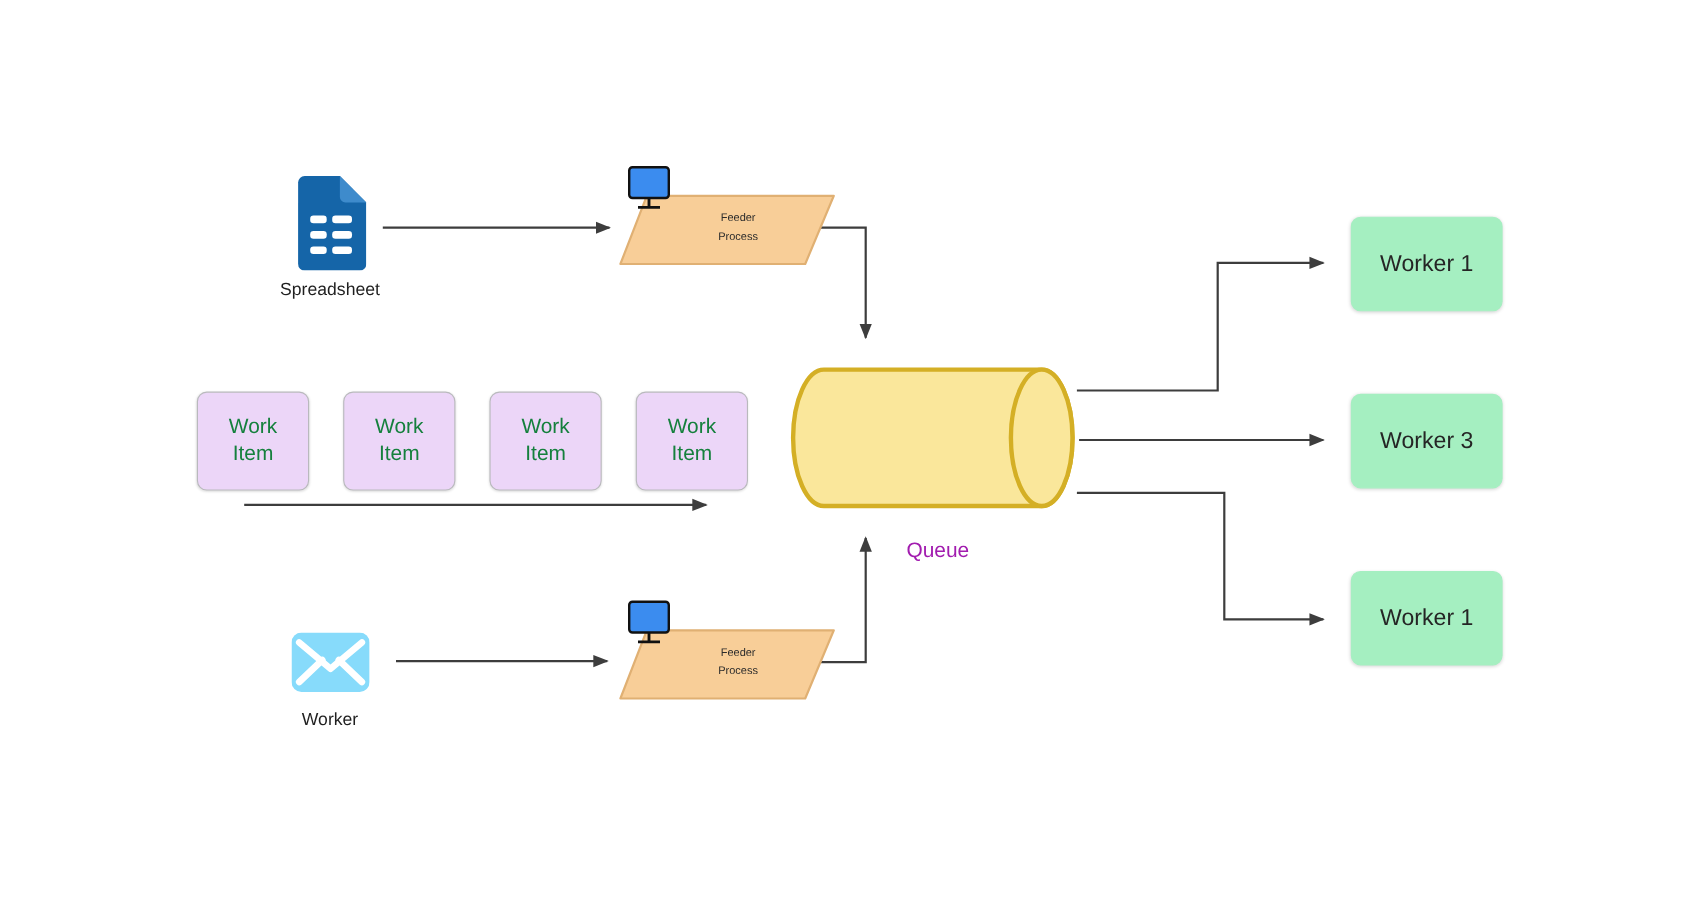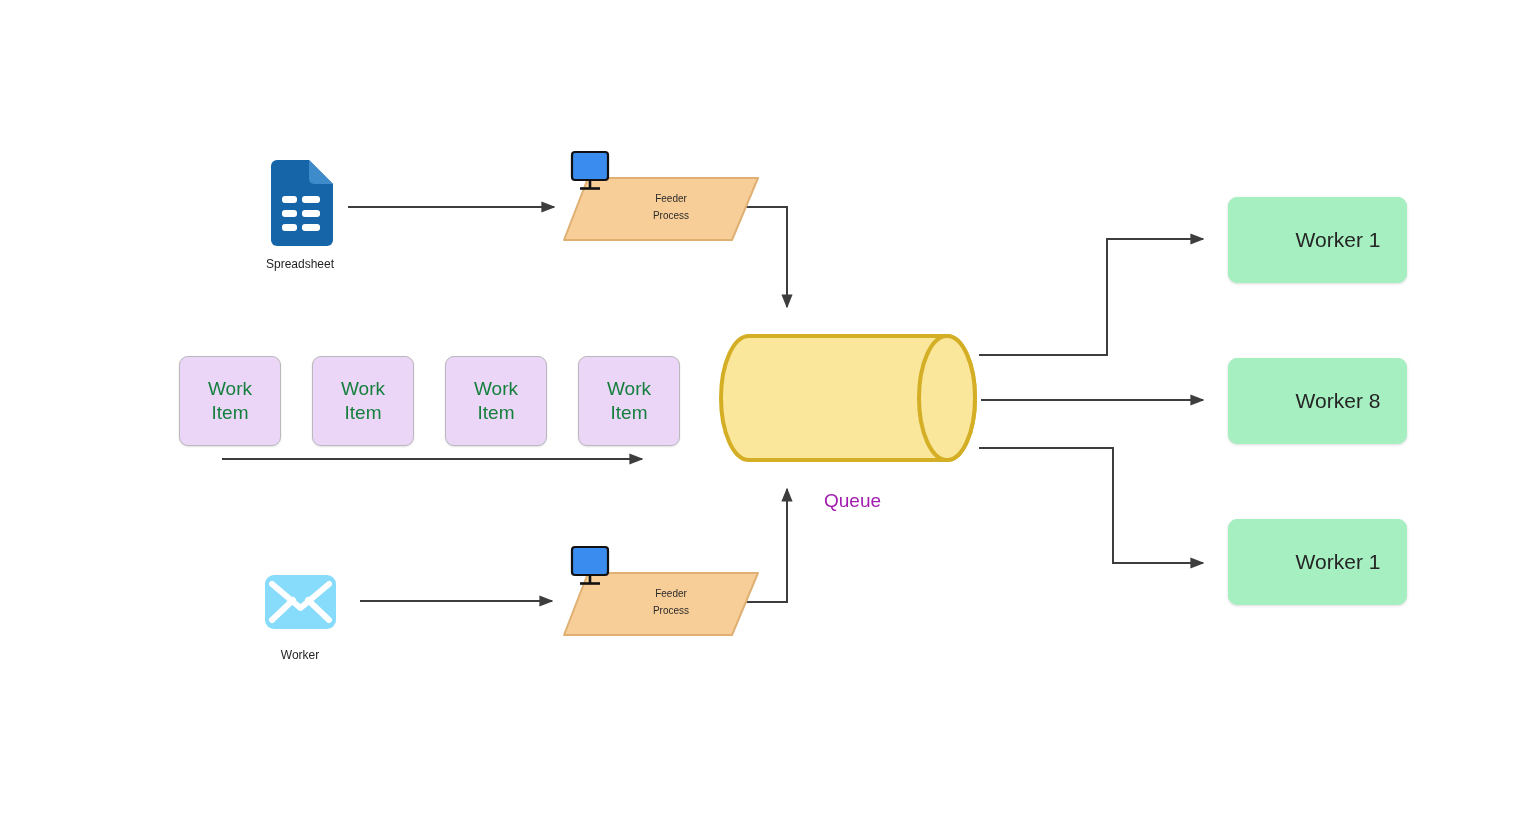--- a/index.html
+++ b/index.html
@@ -26,21 +26,21 @@
     width: 1536px;
     height: 816px;
     pointer-events: none;
   }
 
   
   .src-label {
     position: absolute;
     text-align: center;
     color: #1f1f1f;
-    font-size: 12px;
+    font-size: 16px;
     line-height: 22px;
     white-space: nowrap;
   }
 
   
   .doc-icon { position: absolute; }
 
   
   .mail-icon { position: absolute; }
 
@@ -69,21 +69,20 @@
     height: 84px;
     background: #a5efc1;
     border: 1.6px solid #a5efc1;
     border-radius: 9px;
     display: flex;
     align-items: center;
     justify-content: center;
     color: #252525;
     font-size: 21px;
     box-shadow: 0 1px 3px rgba(0,0,0,0.14);
-    padding-left: 41px;
   }
 
   
   .feeder-group { position: absolute; width: 200px; height: 100px; }
   .feeder-para {
     position: absolute;
     left: 0; top: 22px;
     width: 200px; height: 74px;
   }
   .feeder-label {
@@ -227,19 +226,19 @@
 
       <ellipse cx="232" cy="68" rx="28" ry="62" fill="#FAE79B" stroke="#D4AF25" stroke-width="4"></ellipse>
     </svg>
   </div>
   <div class="queue-label" style="left:824px; top:490px;">Queue</div>
 
   <div class="worker" style="left:1228px; top:197px;">
     <span>Worker 1</span>
   </div>
   <div class="worker" style="left:1228px; top:358px;">
-    <span>Worker 8</span>
+    <span>Worker 3</span>
   </div>
   <div class="worker" style="left:1228px; top:519px;">
     <span>Worker 1</span>
   </div>
 
 </div>
 
 </body></html>

